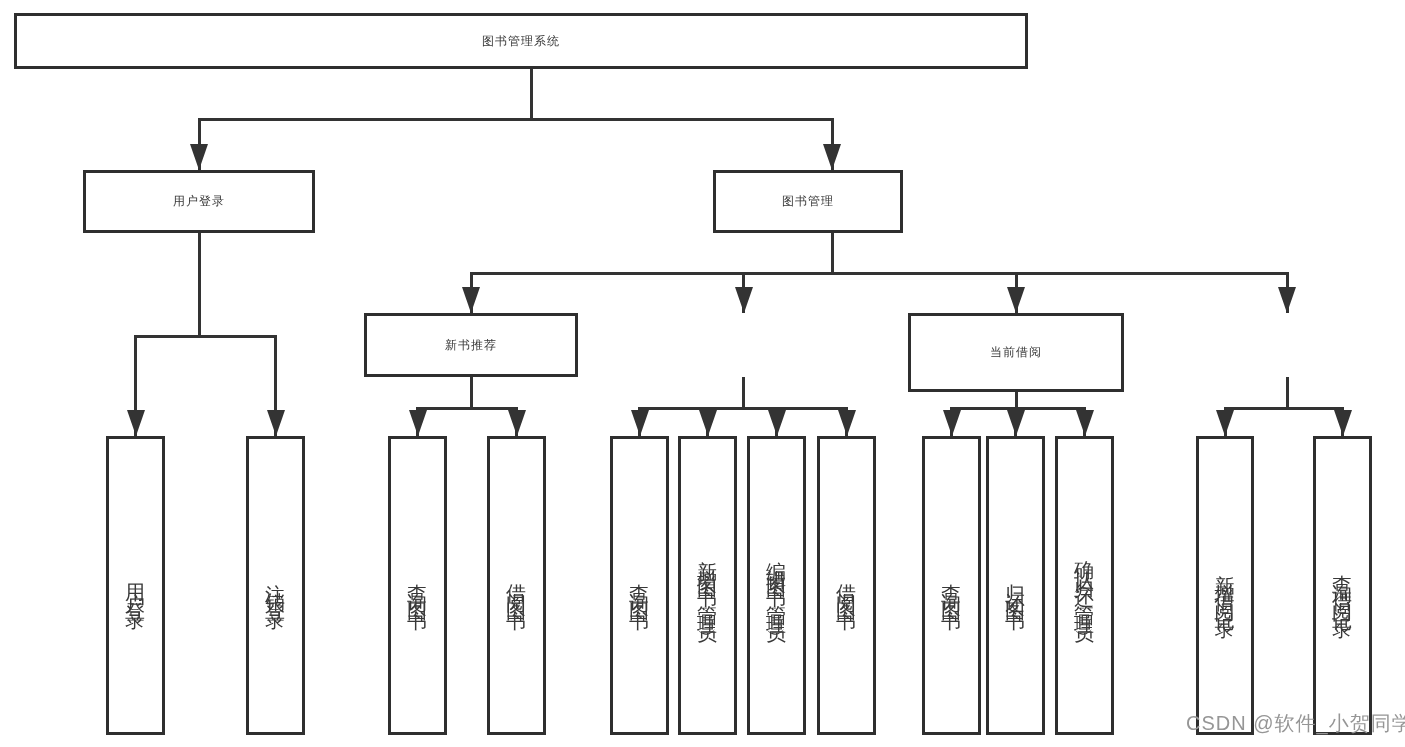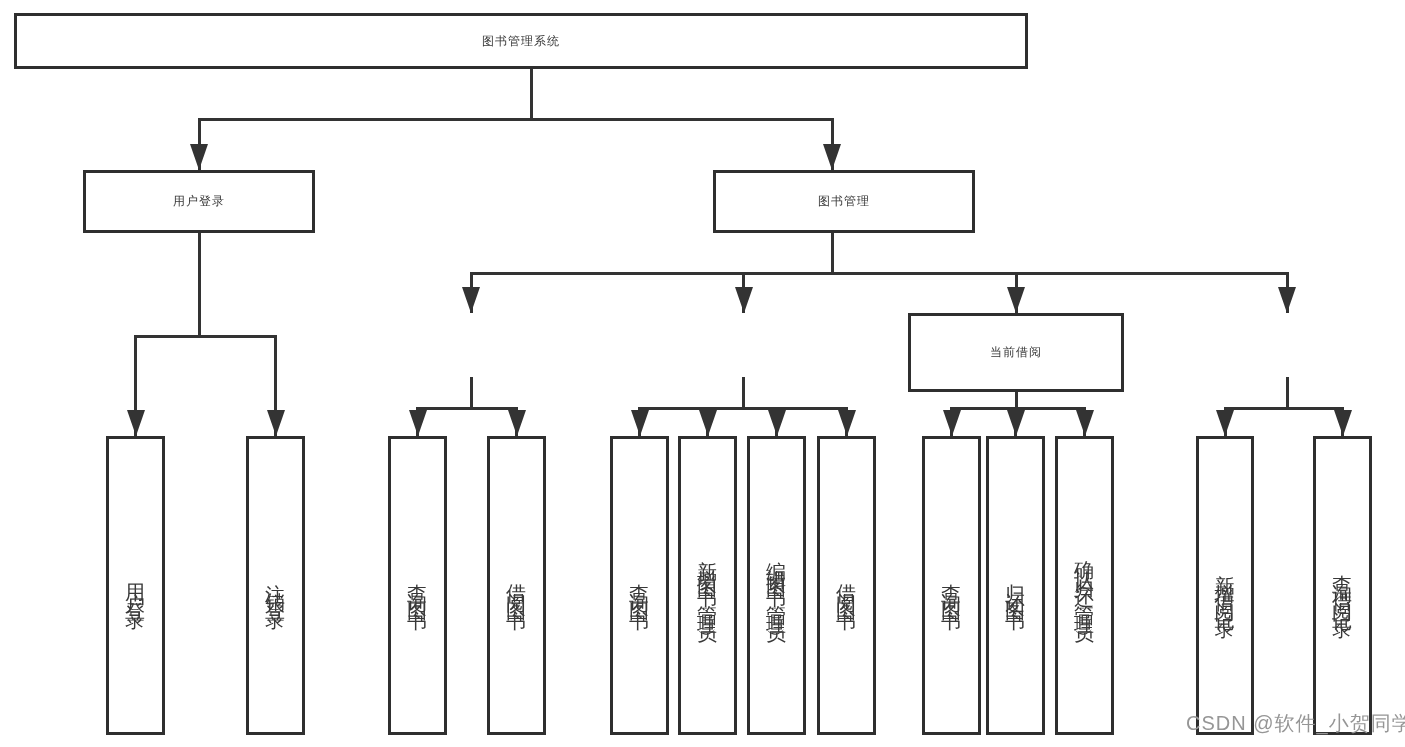--- a/index.html
+++ b/index.html
@@ -125,22 +125,25 @@
       <div class="edge" style="left: 1341px; top: 407px; width: 3px; height: 29px; background: rgb(51, 51, 51);"></div>
       <div class="arrowhead" style="left: 1333.5px; top: 410px; border-top-color: rgb(51, 51, 51);"></div>
     </div>
   <div class="layer" id="nodes-layer">
       <div class="node h" style="left: 14px; top: 13px; width: 1014px; height: 56px; border-color: rgb(47, 47, 47); background: rgb(255, 255, 255); color: rgb(56, 56, 56);">
         <span>图书管理系统</span>
       </div>
       <div class="node h" style="left: 83px; top: 170px; width: 232px; height: 63px; border-color: rgb(47, 47, 47); background: rgb(255, 255, 255); color: rgb(56, 56, 56);">
         <span>用户登录</span>
       </div>
-      <div class="node h" style="left: 713px; top: 170px; width: 262px; height: 63px; border-color: rgb(47, 47, 47); background: rgb(255, 255, 255); color: rgb(56, 56, 56);">
+      <div class="node h" style="left: 713px; top: 170px; width: 190px; height: 63px; border-color: rgb(47, 47, 47); background: rgb(255, 255, 255); color: rgb(56, 56, 56);">
         <span>图书管理</span>
+      </div>
+      <div class="node h" style="left: 364px; top: 313px; width: 214px; height: 64px; border-color: rgb(47, 47, 47); background: rgb(255, 255, 255); color: rgb(56, 56, 56);">
+        <span>新书推荐</span>
       </div>
       <div class="node h" style="left: 908px; top: 313px; width: 216px; height: 79px; border-color: rgb(47, 47, 47); background: rgb(255, 255, 255); color: rgb(56, 56, 56);">
         <span>当前借阅</span>
       </div>
       <div class="node v" style="left: 106px; top: 436px; width: 59px; height: 299px; border-color: rgb(47, 47, 47); background: rgb(255, 255, 255); color: rgb(56, 56, 56);">
         <span>用户登录</span>
       </div>
       <div class="node v" style="left: 246px; top: 436px; width: 59px; height: 299px; border-color: rgb(47, 47, 47); background: rgb(255, 255, 255); color: rgb(56, 56, 56);">
         <span>注销登录</span>
       </div>

